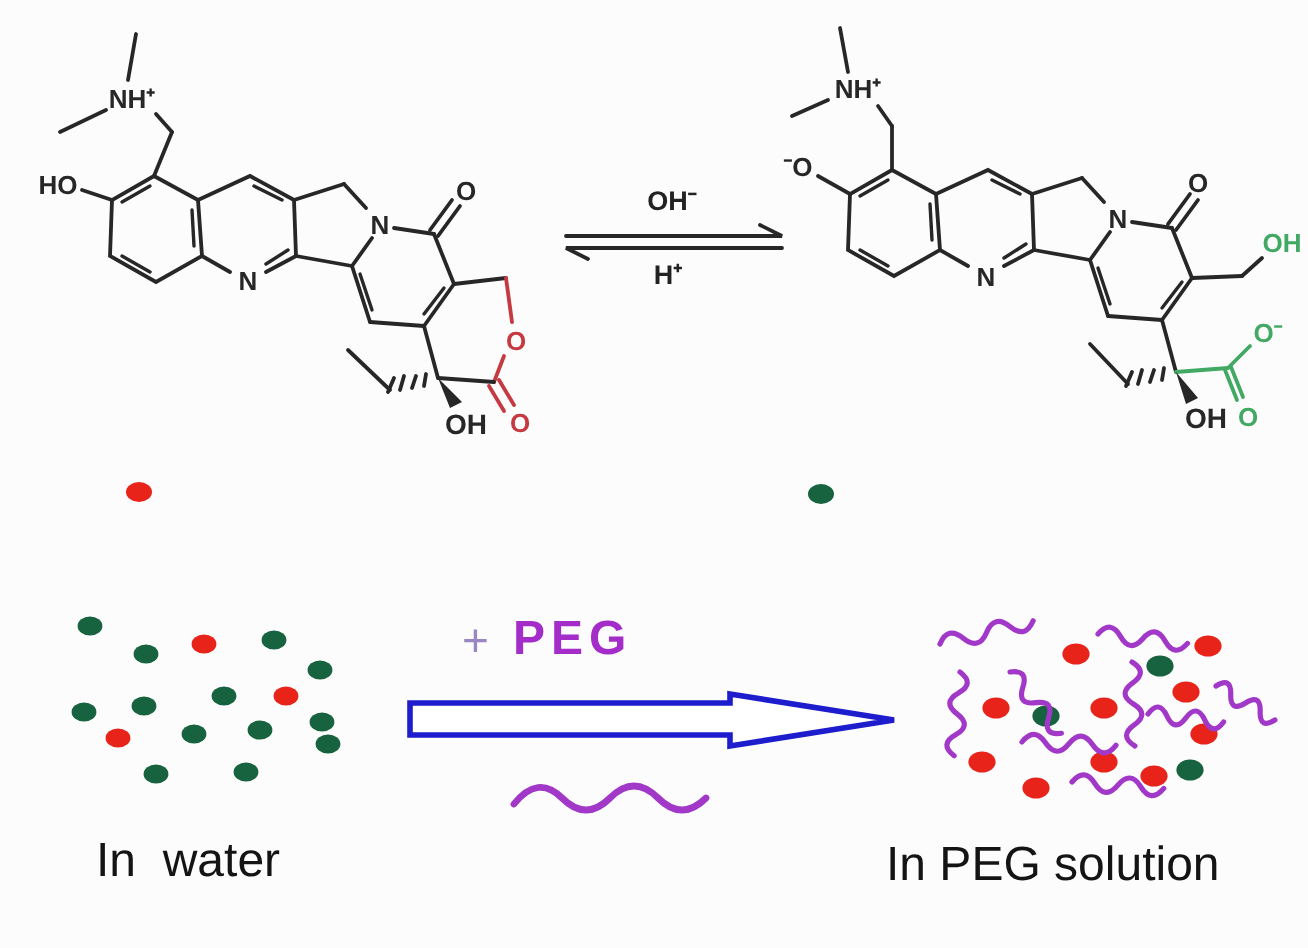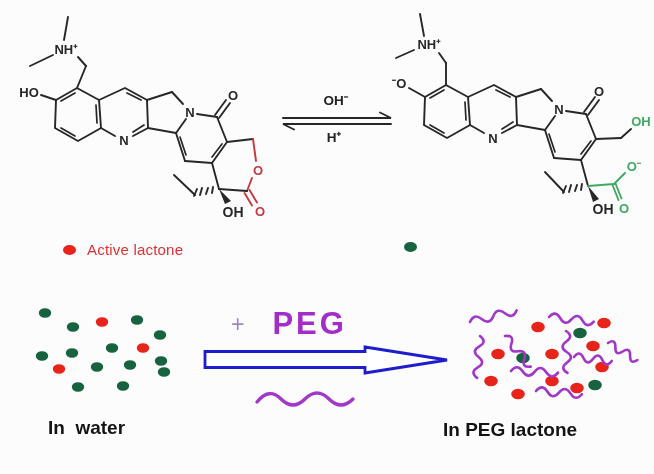--- a/index.html
+++ b/index.html
@@ -13,24 +13,24 @@
   .atom{font-family:"Liberation Sans",sans-serif;font-size:13px;font-weight:700;
         fill:var(--ink,#272727);text-anchor:middle;}
   .atom.big{font-size:14px;}
   .atom.redt{fill:var(--structure-red,#c43a40);}
   .atom.greent{fill:var(--structure-green,#41a963);}
   .eq-label{font-family:"Liberation Sans",sans-serif;font-size:13.5px;font-weight:700;
         fill:#222;text-anchor:middle;}
   .legend{position:absolute;display:flex;align-items:center;gap:11px;}
   .legend .dot{width:13px;height:10px;border-radius:50%;flex:0 0 auto;}
   .legend .lab{font-size:15px;letter-spacing:.2px;}
-  .caption{position:absolute;font-size:19px;font-weight:700;color:#141414;white-space:pre;}
+  .caption{position:absolute;font-size:24px;font-weight:400;color:#141414;white-space:pre;}
   .plus-peg{position:absolute;left:231px;top:306px;display:flex;align-items:center;}
   .plus{font-size:23px;font-weight:400;color:var(--plus-text,#9a86c2);}
-  .peg{font-size:31px;font-weight:700;letter-spacing:3px;margin-left:28px;
+  .peg{font-size:24px;font-weight:700;letter-spacing:3px;margin-left:12px;
        color:var(--peg-text,#a42cc8);}
 </style>
 </head>
 <body>
 
 <div class="stage">
 
 <svg class="diagram" width="654" height="474" viewBox="0 0 654 474">
 
   <g>
@@ -209,27 +209,26 @@
         <path d="M0 0 Q 4.25 -8 8.5 0 T 17 0 T 25.5 0 T 34 0" transform="translate(608 343) rotate(30)" fill="none" stroke="#a238c8" stroke-width="2.6" stroke-linecap="round"></path>
       </g>
 
   <polygon points="205,351.5 365,351.5 365,347 447,360 365,373 365,367.5 205,367.5" fill="#ffffff" stroke="var(--arrow-blue,#1d1dcd)" stroke-width="2.8" stroke-linejoin="miter"></polygon>
 
   <path d="M257 402 Q 269 387 281 399 T 305 399 T 329 399 T 353 399" fill="none" stroke="var(--polymer-purple,#a238c8)" stroke-width="3.4" stroke-linecap="round"></path>
 </svg>
 
 <div class="legend" style="left:63px;top:241px;">
   <span class="dot" style="background:var(--red-dot,#e8231a);"></span>
-  <span class="lab" style="color: rgb(221, 49, 52);">Active lactone</span>
 </div>
 <div class="legend" style="left:404px;top:242px;">
   <span class="dot" style="background:var(--green-dot,#17623f);"></span>
 </div>
 
 <div class="plus-peg">
   <span class="plus">+</span>
   <span class="peg">PEG</span>
 </div>
 
 <div class="caption" style="left:48px;top:417px;">In  water</div>
-<div class="caption" style="left:443px;top:419px;">In PEG lactone</div>
+<div class="caption" style="left:443px;top:419px;">In PEG solution</div>
 
 </div>
 
 </body></html>

